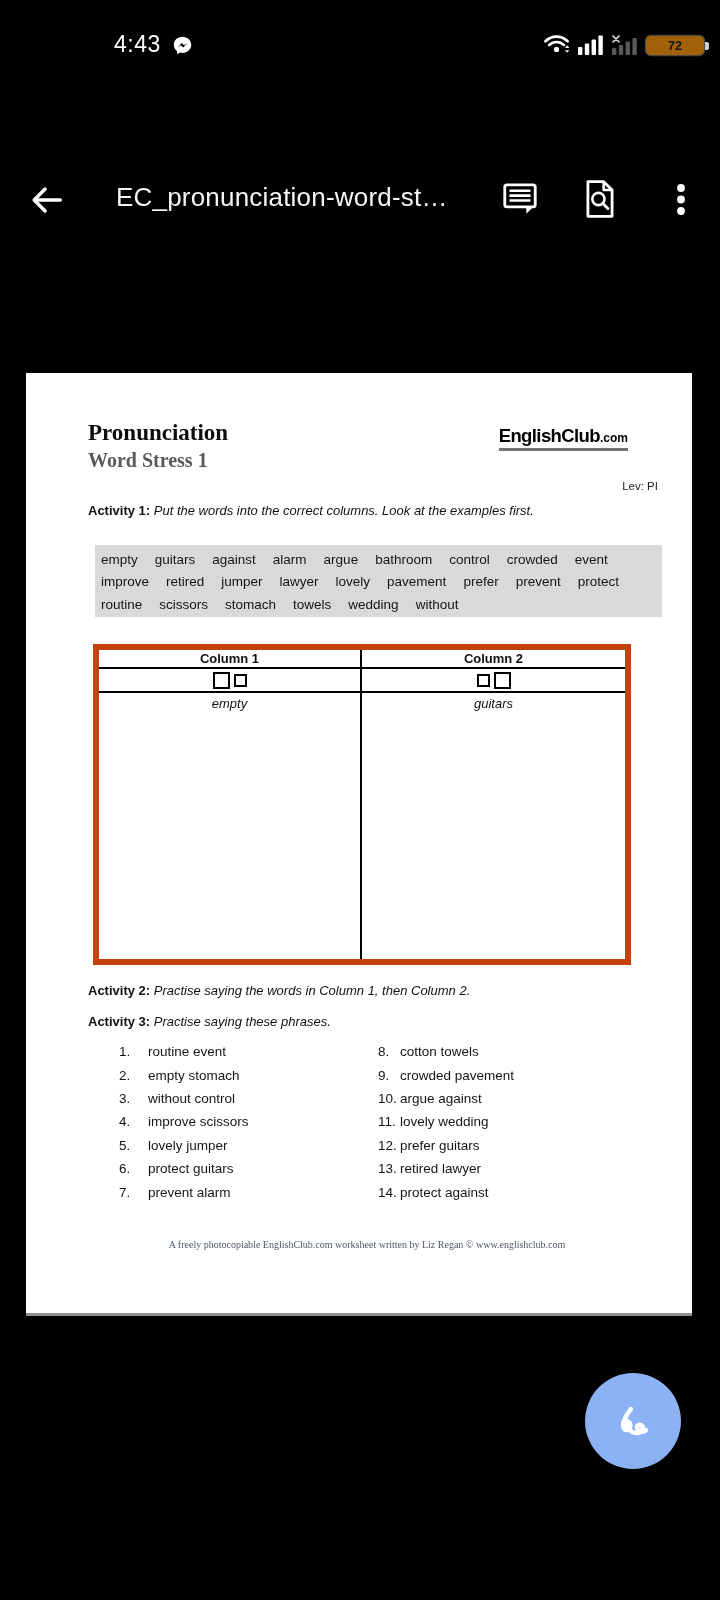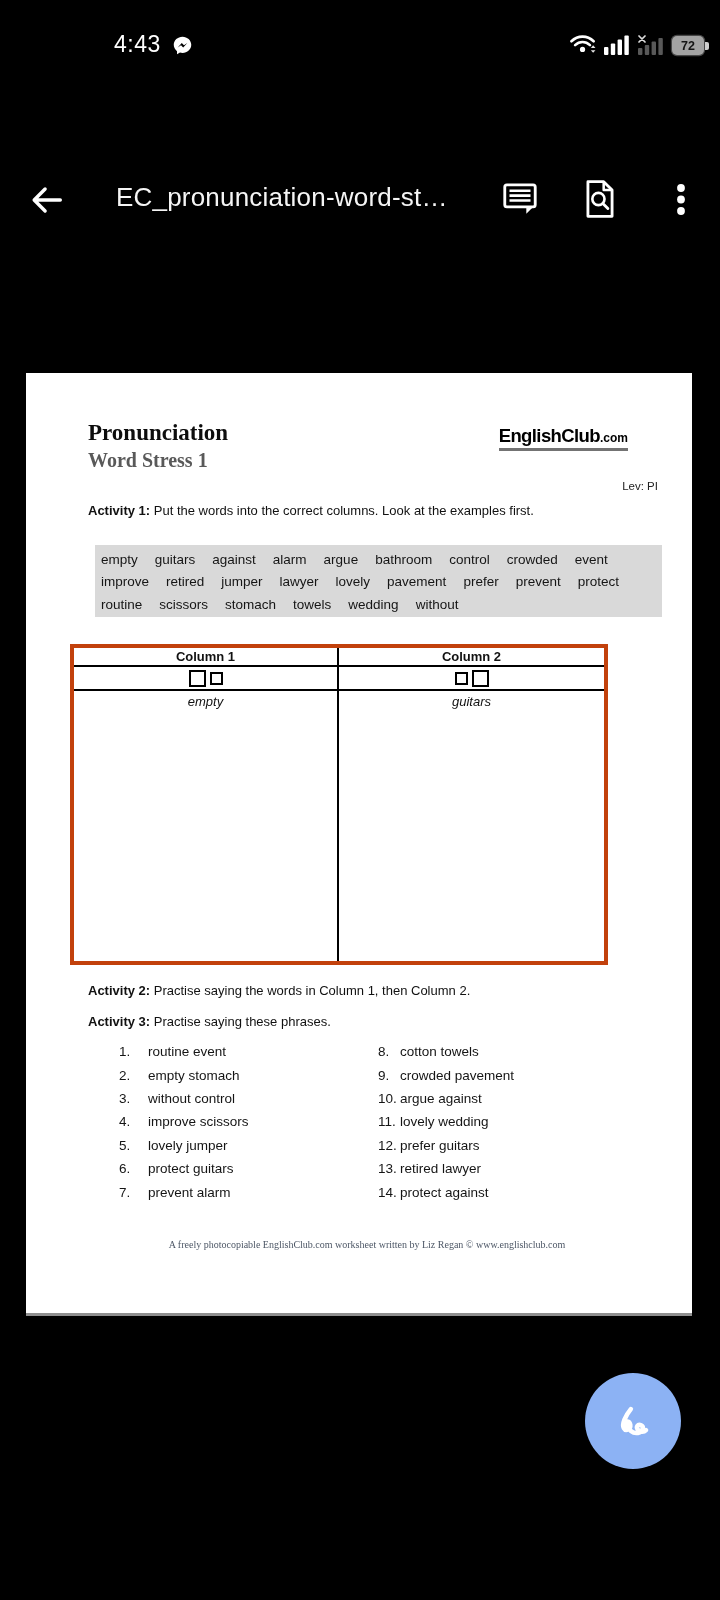--- a/index.html
+++ b/index.html
@@ -10,21 +10,21 @@
     overflow:hidden;
     font-family:"Liberation Sans", sans-serif;
     -webkit-font-smoothing:antialiased;
   }
 
   
   .status-bar { position:absolute; left:0; top:0; width:720px; height:80px;padding-left:28px; }
   .sb-time { position:absolute; left:114px; top:31px; color:#fff; font-size:23px; font-weight:500; letter-spacing:0.5px; }
   .messenger { position:absolute; left:172px; top:35px; width:21px; height:21px; }
   .sb-right { position:absolute; right:44px; top:33px; display:flex; align-items:flex-end; gap:7px; }
-  .battery { position:relative; width:32px; height:19px; background:#a3a3a3; border-radius:5px;
+  .battery { position:relative; width:58px; height:19px; background:#a16207; border-radius:5px;
              color:#141414; font-size:12.5px; font-weight:700; display:flex; align-items:center; justify-content:center;
              box-shadow:0 0 0 1.2px rgba(255,255,255,0.28); }
   .battery::after { content:""; position:absolute; right:-4.5px; top:5.5px; width:3.5px; height:8px; background:#cfcfcf; border-radius:0 2px 2px 0; }
 
   
   .app-bar { position:absolute; left:0; top:85px; width:720px; height:60px; }
   .back-btn { position:absolute; left:28px; top:96px; width:38px; height:38px; background:none; border:none; padding:0; cursor:pointer; }
   .app-title { position:absolute; left:116px; top:97px; color:#f5f5f5; font-size:26px; font-weight:400; letter-spacing:0.2px; white-space:nowrap; }
   .icon-btn { position:absolute; top:92px; width:42px; height:44px; background:none; border:none; padding:0; cursor:pointer; }
 
@@ -33,32 +33,32 @@
           box-shadow:0 3px 0 #8f8f8f; }
   .doc-title { position:absolute; left:62px; top:47px; font-family:"Liberation Serif", serif; font-weight:700; font-size:23px; color:#0d0d0d; }
   .doc-subtitle { position:absolute; left:62px; top:76px; font-family:"Liberation Serif", serif; font-weight:700; font-size:20px; color:#595959; }
   .logo { position:absolute; top:52px; right:64px; border-bottom:3px solid #737373; padding-bottom:1px; white-space:nowrap; }
   .logo-main { font-weight:800; font-size:18.5px; letter-spacing:-0.6px; color:#000; }
   .logo-suffix { font-weight:700; font-size:12px; color:#000; }
   .lev { position:absolute; top:107px; right:34px; font-size:11.5px; color:#222; }
 
   .act-line { position:absolute; left:62px; font-size:13px; color:#111; white-space:nowrap; }
   .act-label { font-weight:700; font-style:normal; }
-  .act-instr { }
+  .act-instr { font-style:italic; }
 
   .legend { position:absolute; left:62px; top:148px; font-size:13px; font-style:italic; white-space:nowrap; }
   .sq { display:inline-block; background:#fff; border:2px solid #000; vertical-align:-1px; }
   .sq.big { width:10px; height:10px; border-width:2.2px; }
   .sq.small { width:7px; height:7px; border-width:1.8px; vertical-align:-1px; }
   .legend .sq { margin:0 1.5px; }
 
   .word-bank { position:absolute; left:69px; top:172px; width:567px; height:72px; background:#d9d9d9; padding:3px 0 0 6px; box-sizing:border-box; }
   .wb-row { display:flex; column-gap:17px; height:22.5px; align-items:center; font-size:13.5px; color:#151515; }
 
-  .tbl { position:absolute; left:44px; top:271px; width:538px; height:321px; box-sizing:border-box; border:4px solid #c2410c;
+  .tbl { position:absolute; left:67px; top:271px; width:538px; height:321px; box-sizing:border-box; border:6px solid #c2410c;
          display:grid; grid-template-columns:1fr 1fr; grid-template-rows:19px 24px 1fr; }
   .tbl .cell { display:flex; align-items:center; justify-content:center; }
   .tbl .c1 { border-right:2px solid #000; }
   .tbl .hdr { font-size:13px; font-weight:700; border-bottom:2px solid #000; }
   .tbl .sym { border-bottom:2px solid #000; gap:4px; }
   .tbl .sym .big { width:13px; height:13px; border-width:2.4px; }
   .tbl .sym .small { width:9px; height:9px; border-width:2px; }
   .tbl .ex { align-items:flex-start; font-size:13px; font-style:italic; padding-top:3px; }
 
   .phrases { position:absolute; top:667px; left:0; width:666px; }

